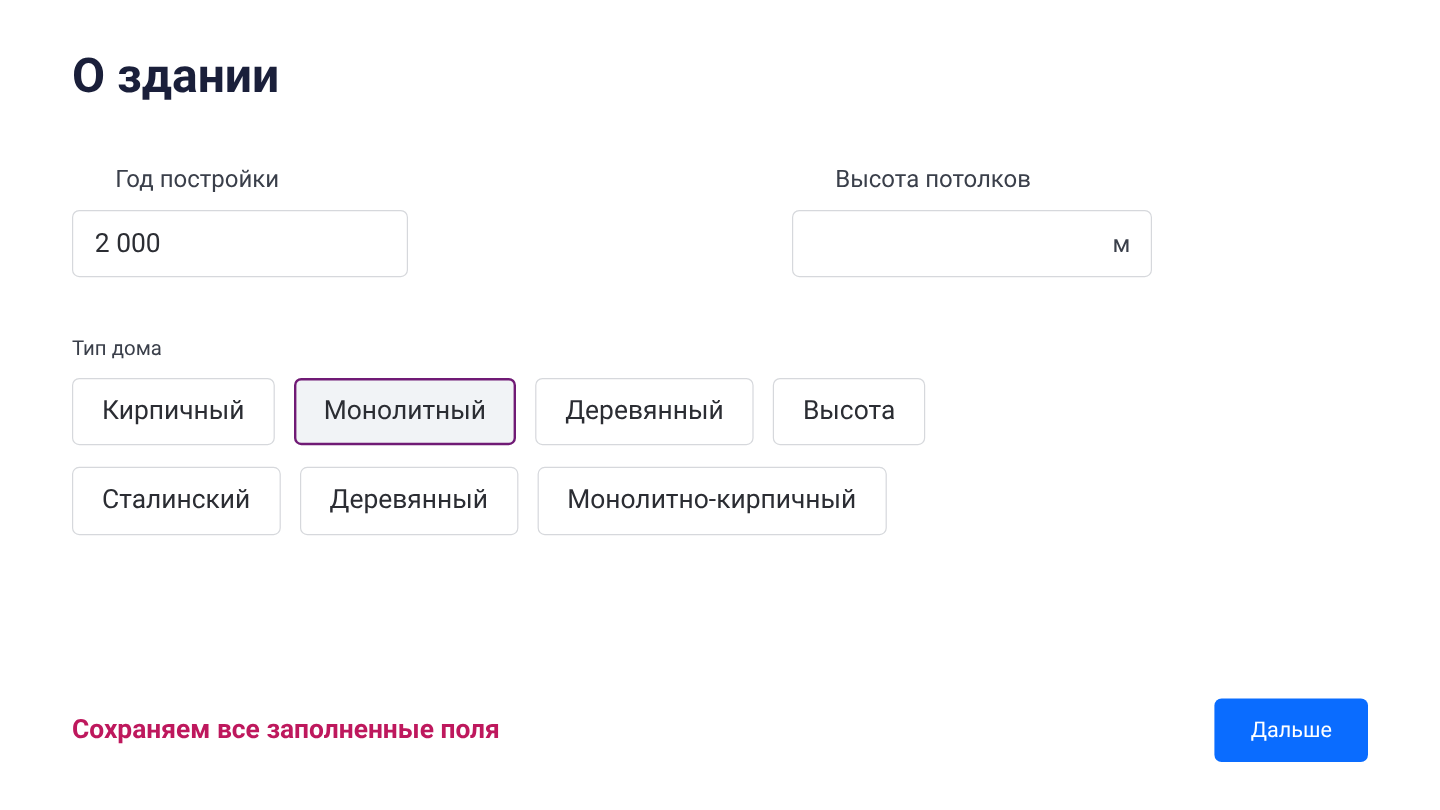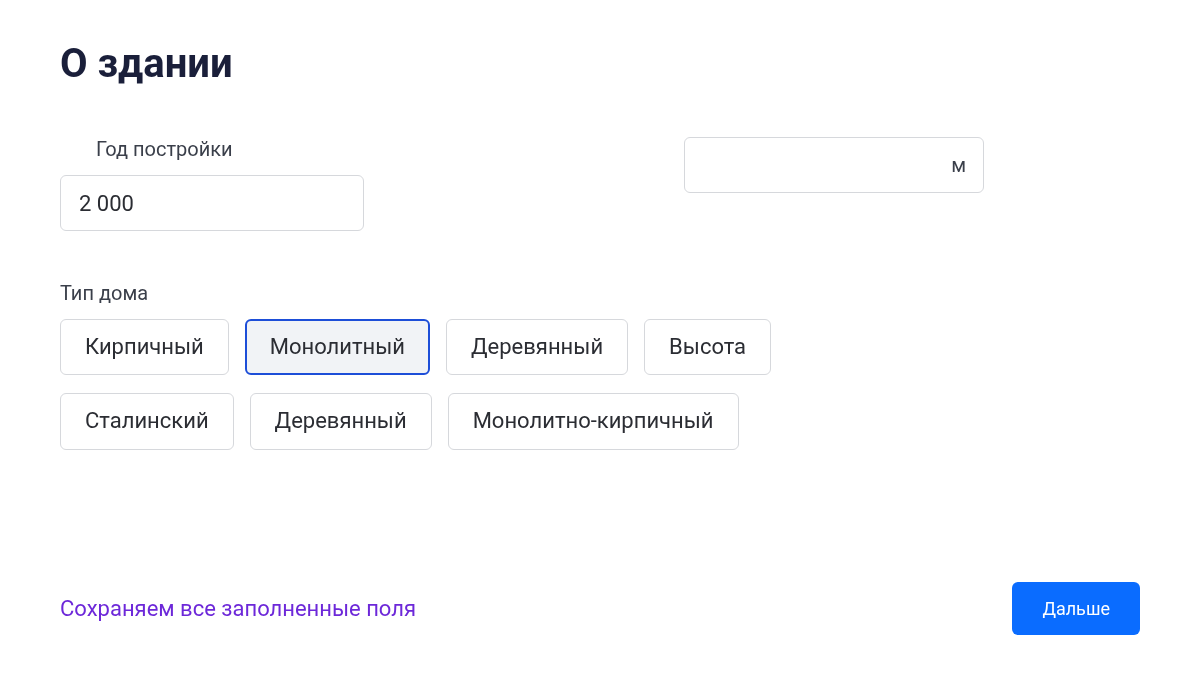--- a/index.html
+++ b/index.html
@@ -41,41 +41,41 @@
       border: 1px solid #d6d8dc;
       border-radius: 6px;
       height: 56px;
       padding: 0 18px;
       font-size: 22px;
       color: #2b2d33;
       background: #ffffff;
       font-family: inherit;
     }
     .input-year {
-      width: 304px;
+      width: 280px;
     }
     .input-suffix-wrap {
       position: relative;
       width: 300px;
     }
     .input-ceiling {
       width: 300px;
       padding-right: 44px;
     }
     .suffix {
       position: absolute;
       right: 18px;
       top: 50%;
       transform: translateY(-50%);
       font-size: 20px;
       color: #3a3f4a;
       pointer-events: none;
     }
     .house-type-label {
-      font-size: 20px;
+      font-size: 17px;
       color: #3a3f4a;
       margin-bottom: 14px;
     }
     .chips-row {
       display: flex;
       flex-wrap: wrap;
       gap: 16px;
       max-width: 820px;
       row-gap: 18px;
     }
@@ -84,36 +84,37 @@
       border-radius: 6px;
       background: #ffffff;
       padding: 14px 24px;
       font-size: 22px;
       color: #2b2d33;
       cursor: pointer;
       font-family: inherit;
       line-height: 1.2;
     }
     .chip.selected {
-      border: 2px solid #1d4ed8;
+      border: 2px solid #701a75;
       background: #f1f3f6;
       padding: 13px 23px;
     }
     .footer {
       position: absolute;
       left: 60px;
       right: 60px;
       bottom: 40px;
       display: flex;
       align-items: center;
       justify-content: space-between;
     }
     .save-note {
       font-size: 22px;
-      color: #6d28d9;
+      color: #be185d;
+      font-weight: bold;
     }
     .next-button {
       background: #0a6cff;
       color: #ffffff;
       border: none;
       border-radius: 6px;
       padding: 16px 30px;
       font-size: 18px;
       cursor: pointer;
       font-family: inherit;
@@ -123,20 +124,21 @@
 <body>
 
 <h1 class="section-title">О здании</h1>
 
 <div class="form-row">
   <div class="form-group">
     <label class="form-label">Год постройки</label>
     <input type="text" class="text-input input-year" value="2 000" style="">
   </div>
   <div class="form-group">
+    <label class="form-label">Высота потолков</label>
     <div class="input-suffix-wrap">
       <input type="text" class="text-input input-ceiling" value="" style="">
       <span class="suffix">м</span>
     </div>
   </div>
 </div>
 
 <div>
   <div class="house-type-label">Тип дома</div>
   <div class="chips-row" id="chips-row">

